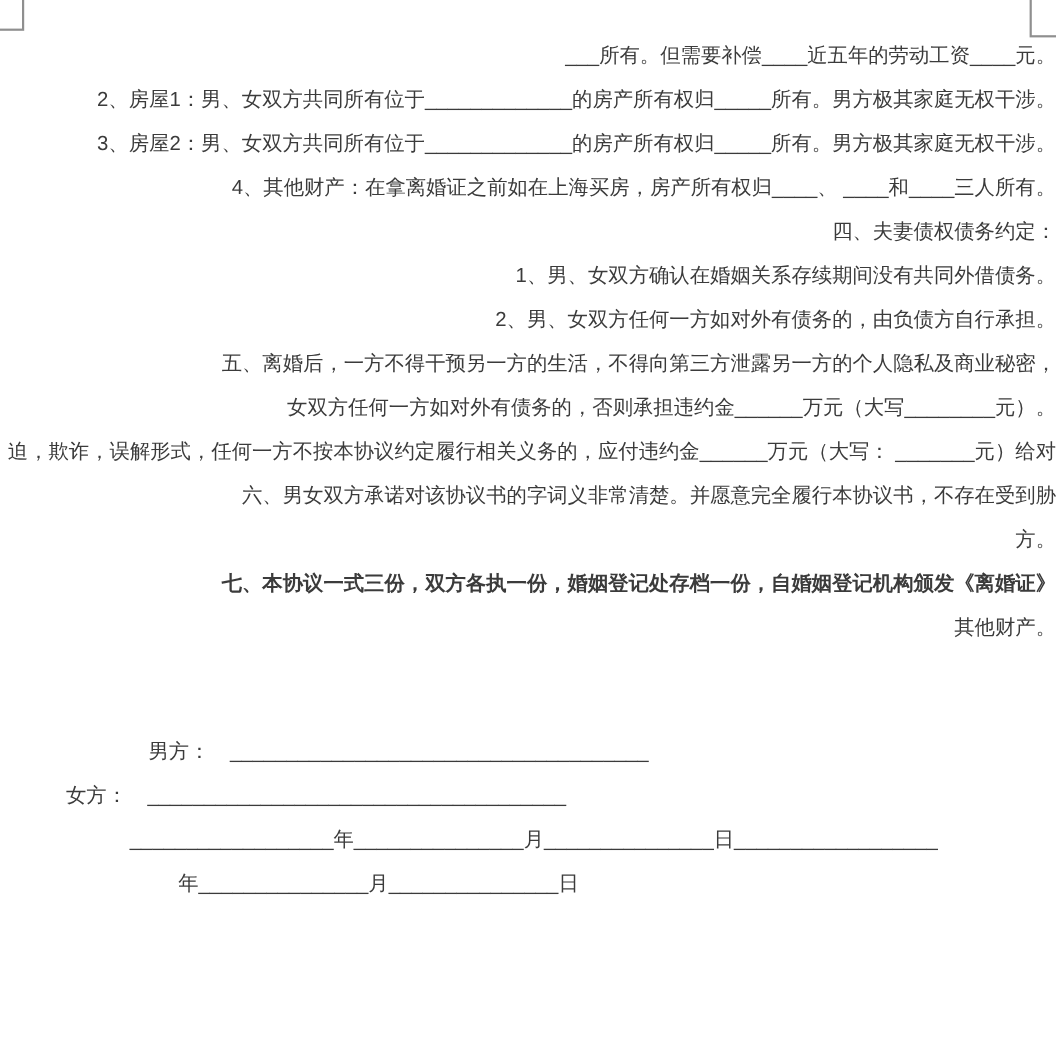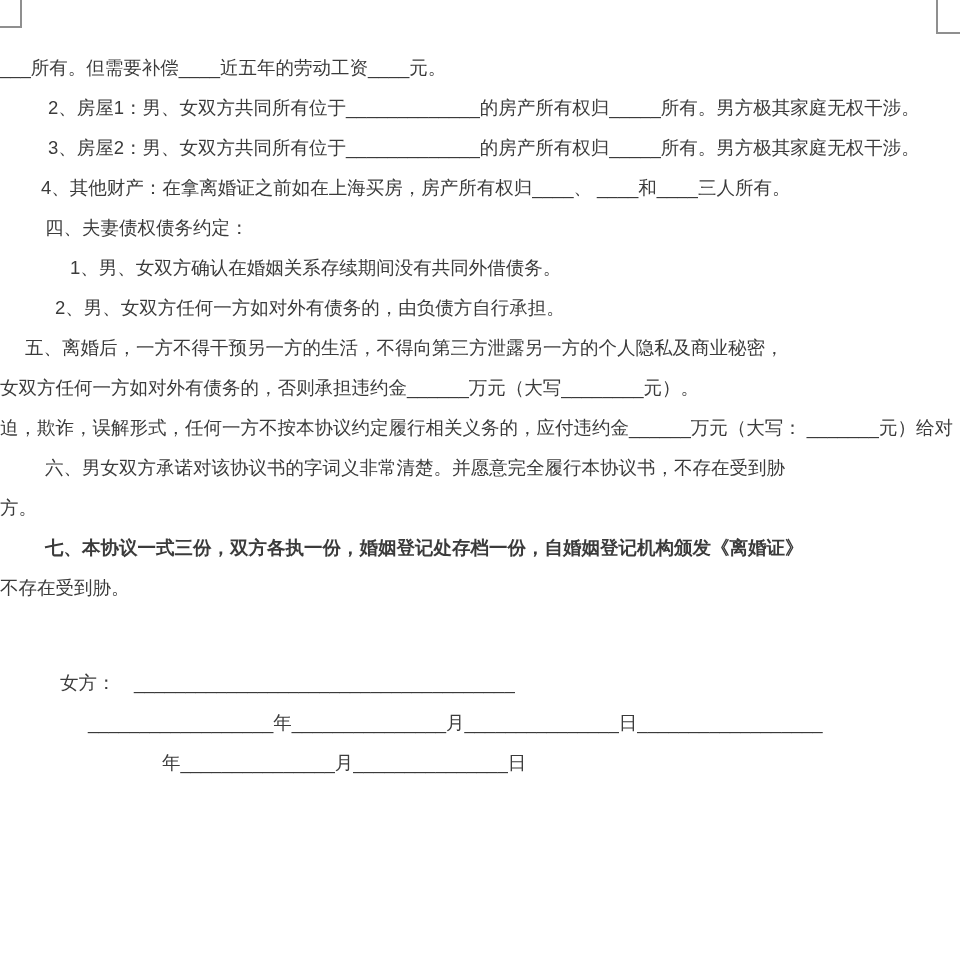--- a/index.html
+++ b/index.html
@@ -29,23 +29,24 @@
     height: 40px;
   }
   .box-frag.right {
     left: 936px;
     top: -16px;
     width: 70px;
     height: 46px;
   }
   .main-text {
     position: absolute;
-    top: 48px;
+    top: 30px;
     left: 0;
     width: 100%;
+    text-align: right;
   }
   .doc-line {
     height: 40px;
     line-height: 40px;
     white-space: nowrap;
   }
   .signature-block {
     position: absolute;
     top: 663px;
     left: 0;
@@ -71,20 +72,21 @@
     <div class="doc-line" style="padding-left: 41px;">4、其他财产：在拿离婚证之前如在上海买房，房产所有权归____、 ____和____三人所有。</div>
     <div class="doc-line" style="padding-left: 45px;">四、夫妻债权债务约定：</div>
     <div class="doc-line" style="padding-left: 70px;">1、男、女双方确认在婚姻关系存续期间没有共同外借债务。</div>
     <div class="doc-line" style="padding-left: 55px;">2、男、女双方任何一方如对外有债务的，由负债方自行承担。</div>
     <div class="doc-line" style="padding-left: 25px;">五、离婚后，一方不得干预另一方的生活，不得向第三方泄露另一方的个人隐私及商业秘密，</div>
     <div class="doc-line" style="padding-left: 0px;">女双方任何一方如对外有债务的，否则承担违约金______万元（大写________元）。</div>
     <div class="doc-line" style="padding-left: 0px;">迫，欺诈，误解形式，任何一方不按本协议约定履行相关义务的，应付违约金______万元（大写： _______元）给对</div>
     <div class="doc-line" style="padding-left: 45px;">六、男女双方承诺对该协议书的字词义非常清楚。并愿意完全履行本协议书，不存在受到胁</div>
     <div class="doc-line" style="padding-left: 0px;">方。</div>
     <div class="doc-line" style="padding-left: 45px; font-weight: bold;">七、本协议一式三份，双方各执一份，婚姻登记处存档一份，自婚姻登记机构颁发《离婚证》</div>
-    <div class="doc-line" style="padding-left: 0px;">不存在受到胁。</div>
+    <div class="doc-line" style="padding-left: 0px;">其他财产。</div>
   </div>
 
 <div class="signature-block">
+    <div class="sig-line" style="padding-left: 135px;">男方：　_____________________________________</div>
     <div class="sig-line" style="padding-left: 60px;">女方：　_____________________________________</div>
-    <div class="sig-line" style="padding-left: 88px;">__________________年_______________月_______________日__________________</div>
+    <div class="sig-line" style="padding-left: 118px;">__________________年_______________月_______________日__________________</div>
     <div class="sig-line" style="padding-left: 118px; margin-left: 44px;">年_______________月_______________日</div>
   </div>
 
 </body></html>

